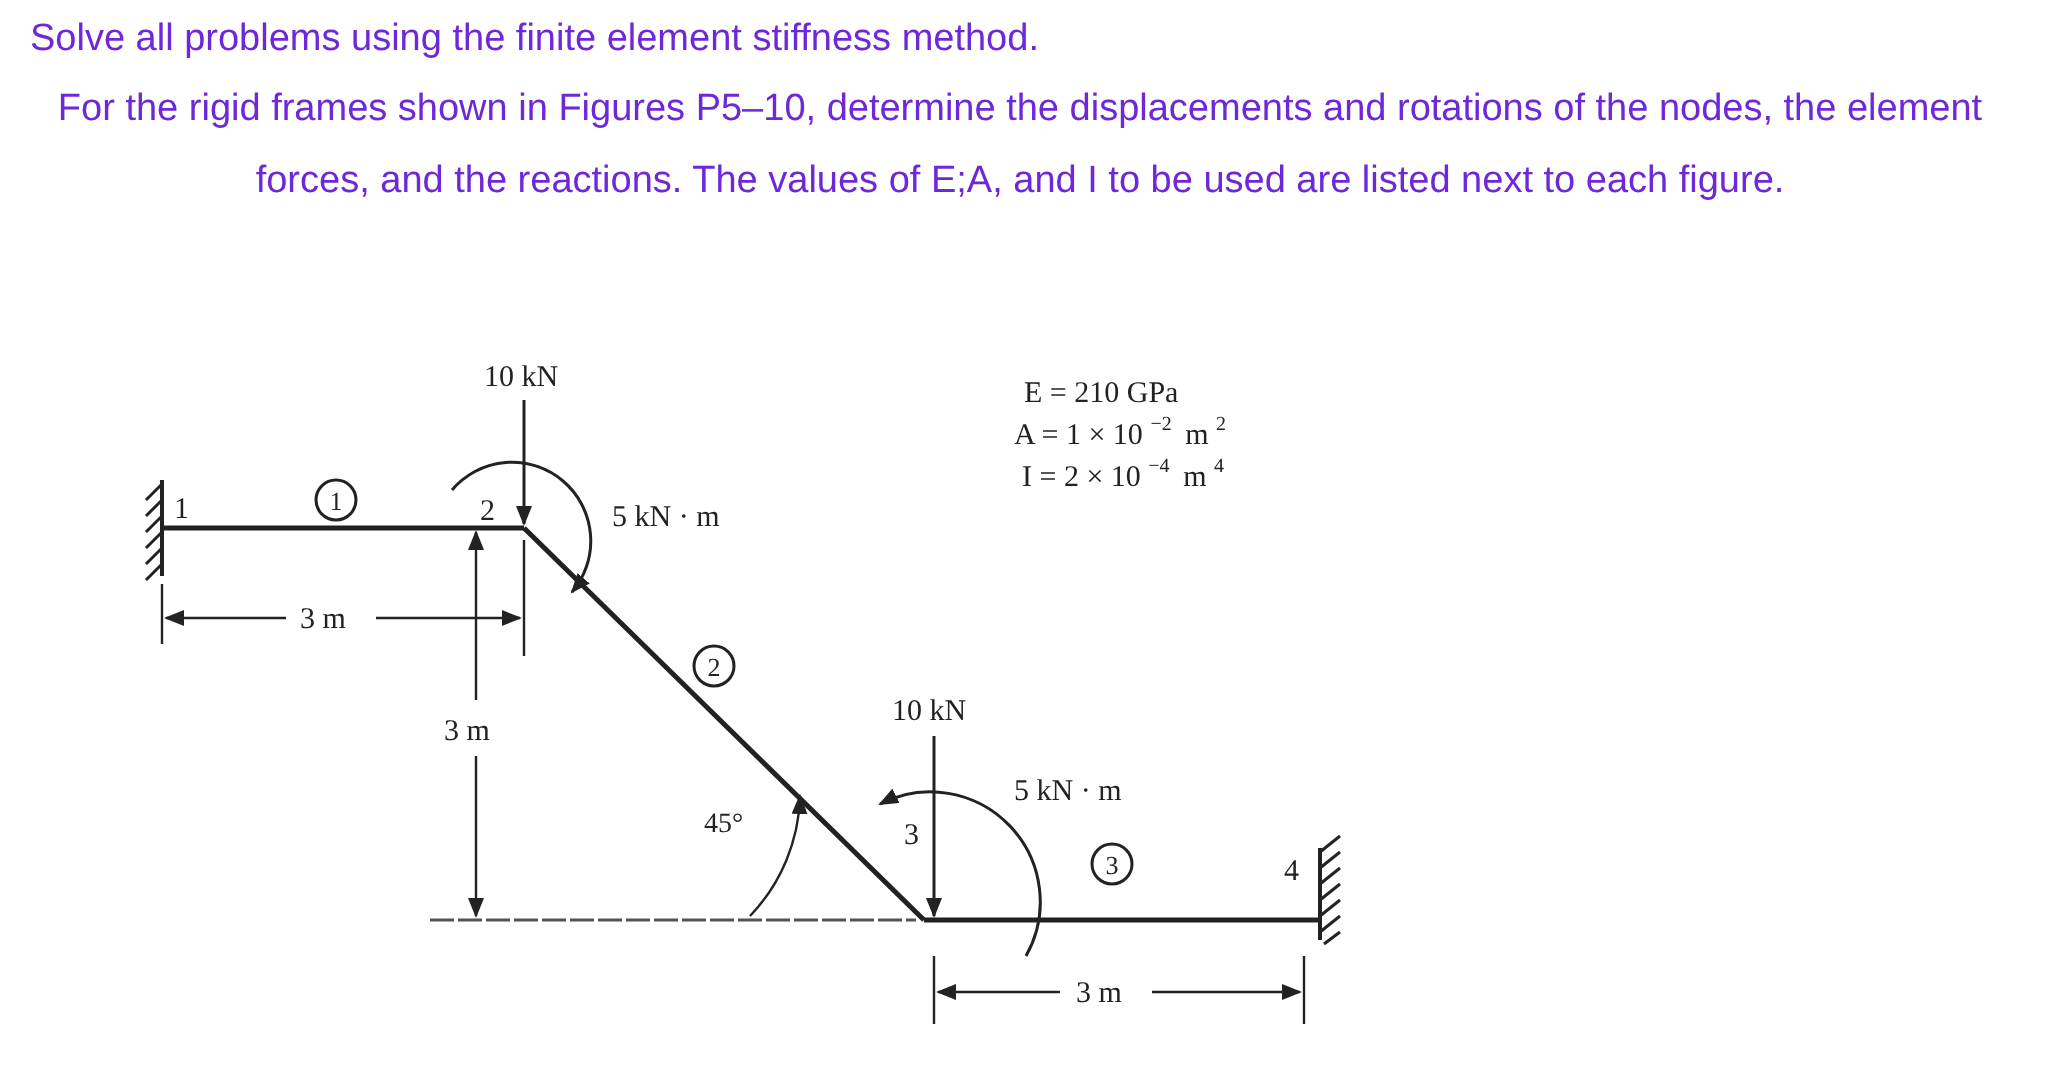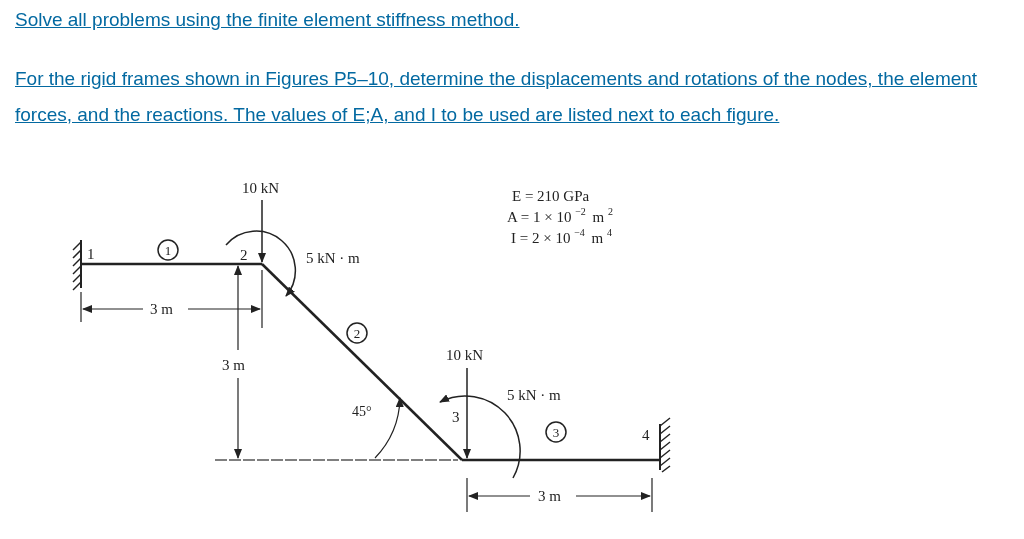--- a/index.html
+++ b/index.html
@@ -1,19 +1,19 @@
 <!DOCTYPE html>
 <html><head>
 <meta charset="utf-8">
 <style>
   html, body { margin: 0; padding: 0; background: #ffffff; }
   body { width: 1024px; height: 539px; position: relative; overflow: hidden; font-family: "Liberation Sans", sans-serif; color: #222; }
-  .para { position: absolute; left: 15px; font-size: 19px; line-height: 36px; color: #0369a1; margin: 0; text-decoration: underline; }
+  .para { position: absolute; left: 15px; font-size: 19px; line-height: 36px; color: #6d28d9; margin: 0; }
   #p1 { top: 2px; }
-  #p2 { top: 61px; width: 990px; }
+  #p2 { top: 37px; width: 990px; text-align: center; }
   svg { position: absolute; left: 0; top: 0; }
   svg text { font-family: "Liberation Serif", serif; fill: #222; }
 </style>
 </head>
 <body>
 
 <p class="para" id="p1">Solve all problems using the finite element stiffness method.</p>
 <p class="para" id="p2">For the rigid frames shown in Figures P5–10, determine the displacements and rotations of the nodes, the element forces, and the reactions. The values of E;A, and I to be used are listed next to each figure.</p>
 
 <svg width="1024" height="539" viewBox="0 0 1024 539">

